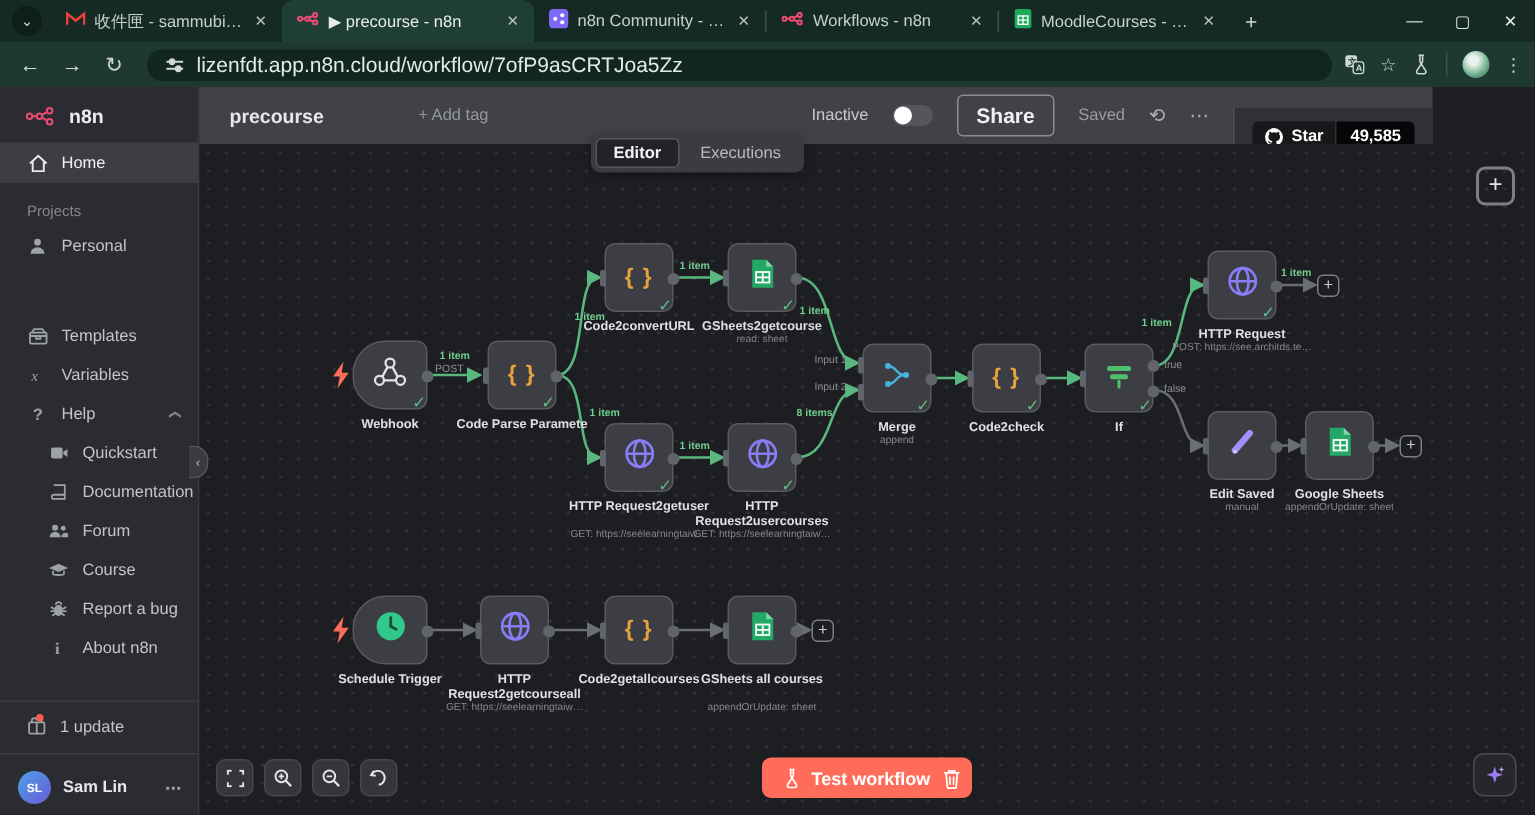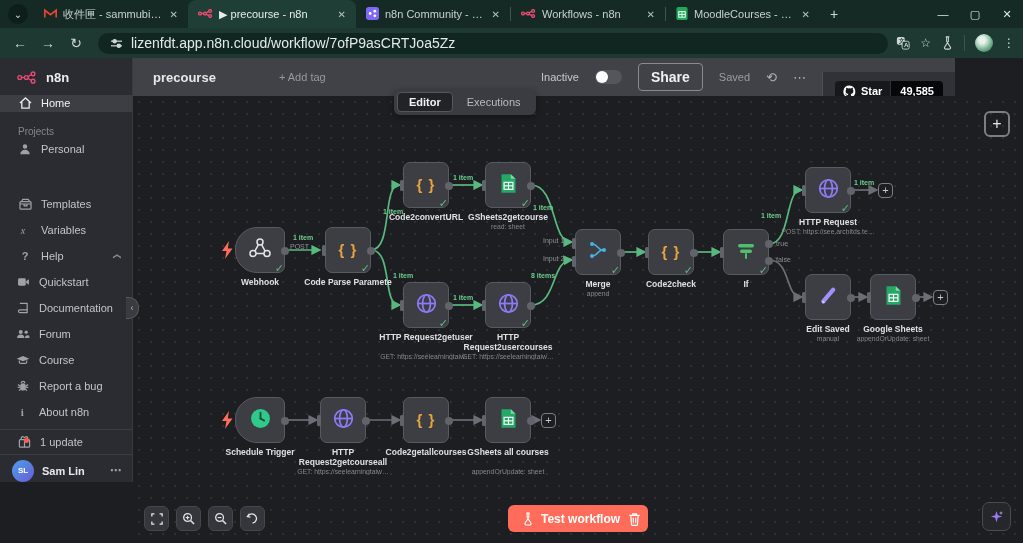--- a/index.html
+++ b/index.html
@@ -31,32 +31,32 @@
   .urlpill .url { color:#e2eae6; font-size:14px; white-space:nowrap; }
   .tb-right { display:flex; align-items:center; gap:10px; margin-left:auto; }
   .tb-ico { color:#cfd8d4; font-size:12px; }
   .tb-sep { width:1px; height:16px; background:#3a554d; }
   .avatar-b { width:18px; height:18px; border-radius:50%;
     background:radial-gradient(circle at 40% 35%, #e8f2ec 20%, #6fae8d 60%, #2e5c47); }
 
   
   .app { position:absolute; left:0; top:58px; width:1023px; height:485px; }
 
-  .sidebar { position:absolute; left:0; top:0; width:133px; height:424px;
+  .sidebar { position:absolute; left:0; top:0; width:133px; height:485px;
     background:#2b2c31; border-right:1px solid #3a3b40; display:flex; flex-direction:column; }
   .sb-logo { display:flex; align-items:center; gap:7px; padding:12px 0 10px 17px;
     color:#eceded; font-weight:bold; font-size:13px; }
   .sb-item { display:flex; align-items:center; gap:9px; height:26px; padding-left:18px;
     color:#c3c4c9; font-size:11px; }
   .sb-item.active { background:#3d3e44; color:#f0f1f3; height:27px; }
   .sb-item .ic { width:14px; display:flex; justify-content:center; color:#9fa1a8; }
   .sb-item.active .ic { color:#e8e9ec; }
   .sb-label { padding:14px 0 4px 18px; color:#84868d; font-size:10px; }
   .sb-group-gap { flex:0 0 34px; }
-  .sb-sub { padding-left:16px; }
+  .sb-sub { padding-left:32px; }
   .sb-chev { margin-left:auto; margin-right:12px; color:#84868d; font-size:8px;
     transform:rotate(-90deg); }
   .sb-spacer { flex:1; }
   .sb-sep { border-top:1px solid #3c3d43; margin:4px 0; }
   .sb-update { display:flex; align-items:center; gap:9px; height:26px; padding-left:18px;
     color:#c3c4c9; font-size:11px; position:relative; }
   .gift-badge { position:absolute; left:24px; top:4px; width:5px; height:5px;
     border-radius:50%; background:#ff5a4e; }
   .sb-user { display:flex; align-items:center; gap:8px; height:36px; padding-left:12px;
     color:#e8e9ec; font-size:11px; font-weight:bold; }

